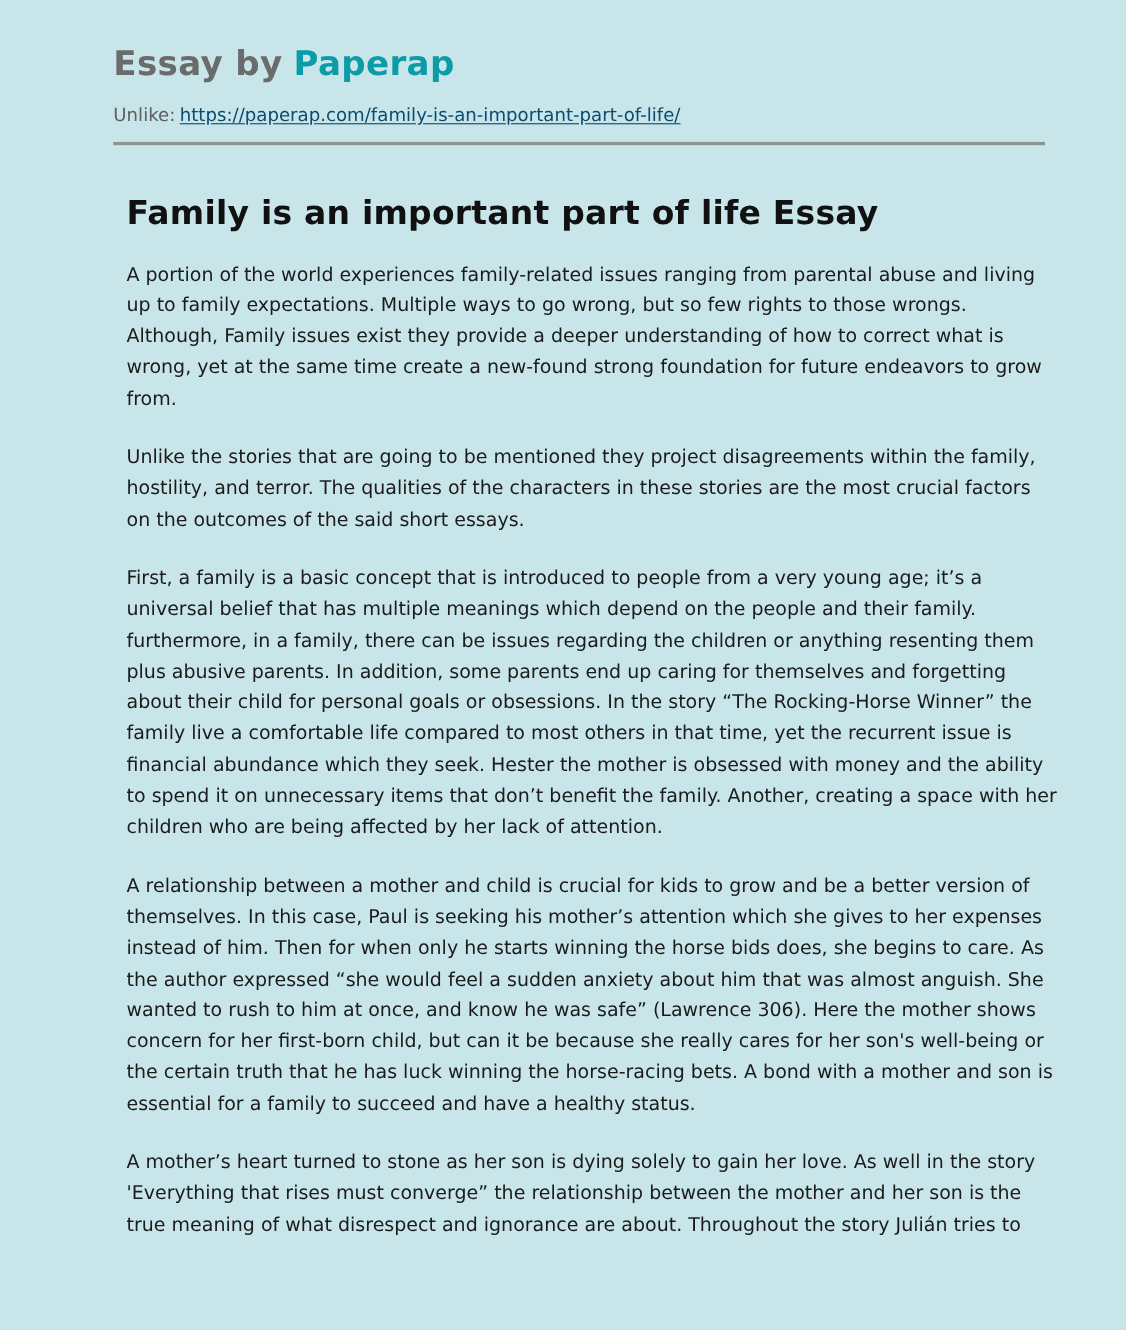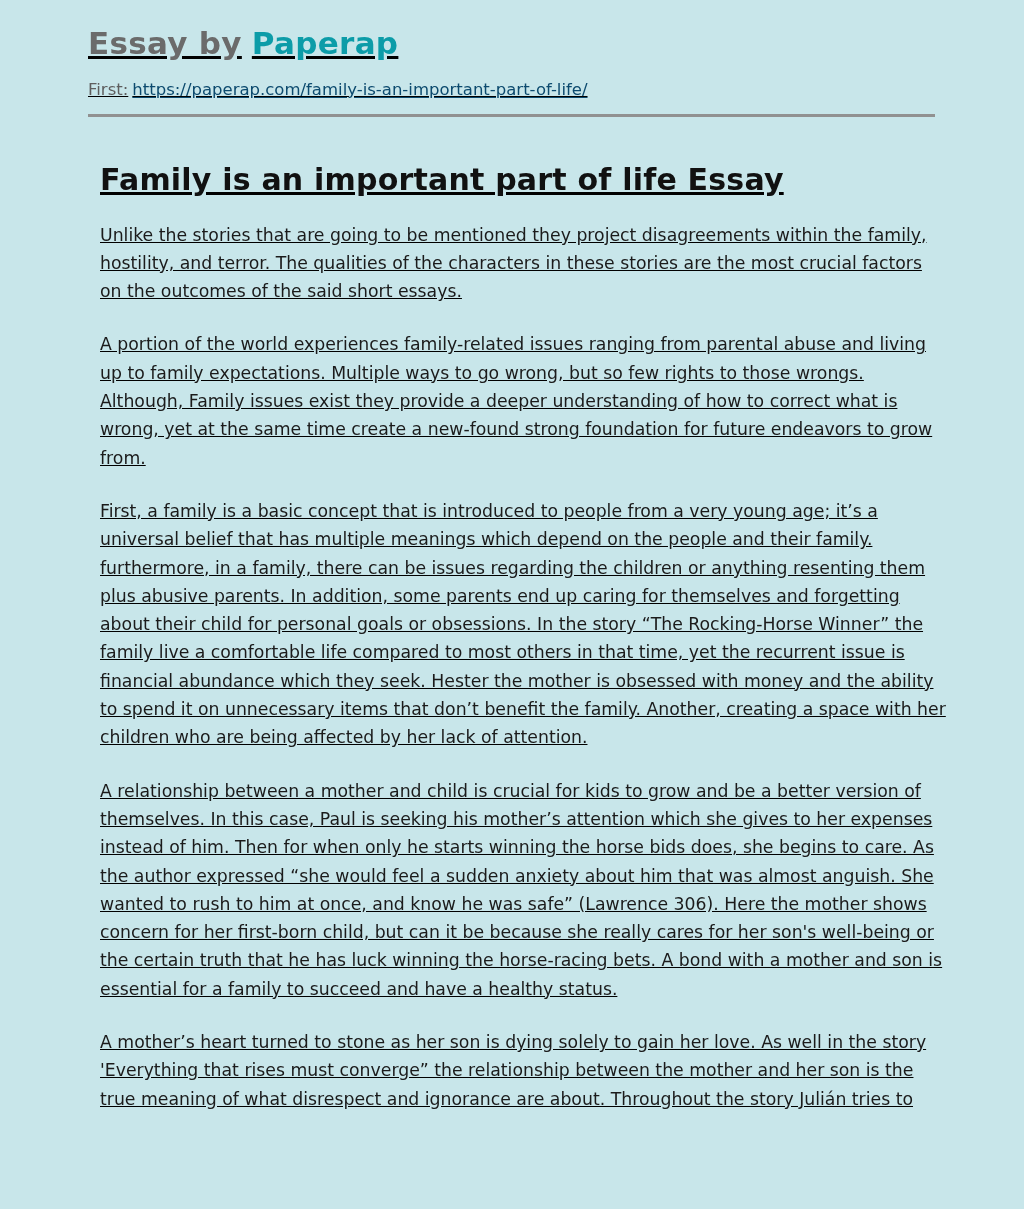--- a/index.html
+++ b/index.html
@@ -10,23 +10,22 @@
   body {
     width: 1024px;
     min-height: 1209px;
     background: #c8e6ea;
     font-family: "DejaVu Sans", sans-serif;
     -webkit-font-smoothing: antialiased;
   }
   .page {
     width: 1024px;
     box-sizing: border-box;
-    padding: 0;
+    padding: 15px;
     overflow: hidden;
-    text-decoration: underline;
   }
 
   
   .masthead {
     padding: 26px 88px 0 88px;
   }
   .brand-line {
     font-size: 31px;
     font-weight: bold;
     line-height: 1.15;
@@ -97,30 +96,30 @@
 </head>
 <body>
 
 <div class="page">
 
   <div class="masthead">
     <div class="brand-line">
       <span class="brand-essay-by">Essay by</span><span class="brand-name">Paperap</span>
     </div>
     <div class="source-line">
-      <span class="source-label">First:</span><a class="source-url" href="#">https://paperap.com/family-is-an-important-part-of-life/</a>
+      <span class="source-label">Unlike:</span><a class="source-url" href="#">https://paperap.com/family-is-an-important-part-of-life/</a>
     </div>
   </div>
 
   <div class="rule"></div>
 
   <div class="article">
     <h1 class="article-title">Family is an important part of life Essay</h1>
     <div class="article-body">
+      <p>A portion of the world experiences family-related issues ranging from parental abuse and living up to family expectations. Multiple ways to go wrong, but so few rights to those wrongs. Although, Family issues exist they provide a deeper understanding of how to correct what is wrong, yet at the same time create a new-found strong foundation for future endeavors to grow from.</p>
       <p>Unlike the stories that are going to be mentioned they project disagreements within the family, hostility, and terror. The qualities of the characters in these stories are the most crucial factors on the outcomes of the said short essays.</p>
-      <p>A portion of the world experiences family-related issues ranging from parental abuse and living up to family expectations. Multiple ways to go wrong, but so few rights to those wrongs. Although, Family issues exist they provide a deeper understanding of how to correct what is wrong, yet at the same time create a new-found strong foundation for future endeavors to grow from.</p>
       <p>First, a family is a basic concept that is introduced to people from a very young age; it’s a universal belief that has multiple meanings which depend on the people and their family. furthermore, in a family, there can be issues regarding the children or anything resenting them plus abusive parents. In addition, some parents end up caring for themselves and forgetting about their child for personal goals or obsessions. In the story “The Rocking-Horse Winner” the family live a comfortable life compared to most others in that time, yet the recurrent issue is financial abundance which they seek. Hester the mother is obsessed with money and the ability to spend it on unnecessary items that don’t benefit the family. Another, creating a space with her children who are being affected by her lack of attention.</p>
       <p>A relationship between a mother and child is crucial for kids to grow and be a better version of themselves. In this case, Paul is seeking his mother’s attention which she gives to her expenses instead of him. Then for when only he starts winning the horse bids does, she begins to care. As the author expressed “she would feel a sudden anxiety about him that was almost anguish. She wanted to rush to him at once, and know he was safe” (Lawrence 306). Here the mother shows concern for her first-born child, but can it be because she really cares for her son's well-being or the certain truth that he has luck winning the horse-racing bets. A bond with a mother and son is essential for a family to succeed and have a healthy status.</p>
       <p>A mother’s heart turned to stone as her son is dying solely to gain her love. As well in the story 'Everything that rises must converge” the relationship between the mother and her son is the true meaning of what disrespect and ignorance are about. Throughout the story Julián tries to</p>
     </div>
   </div>
 
 </div>
 
 </body></html>

